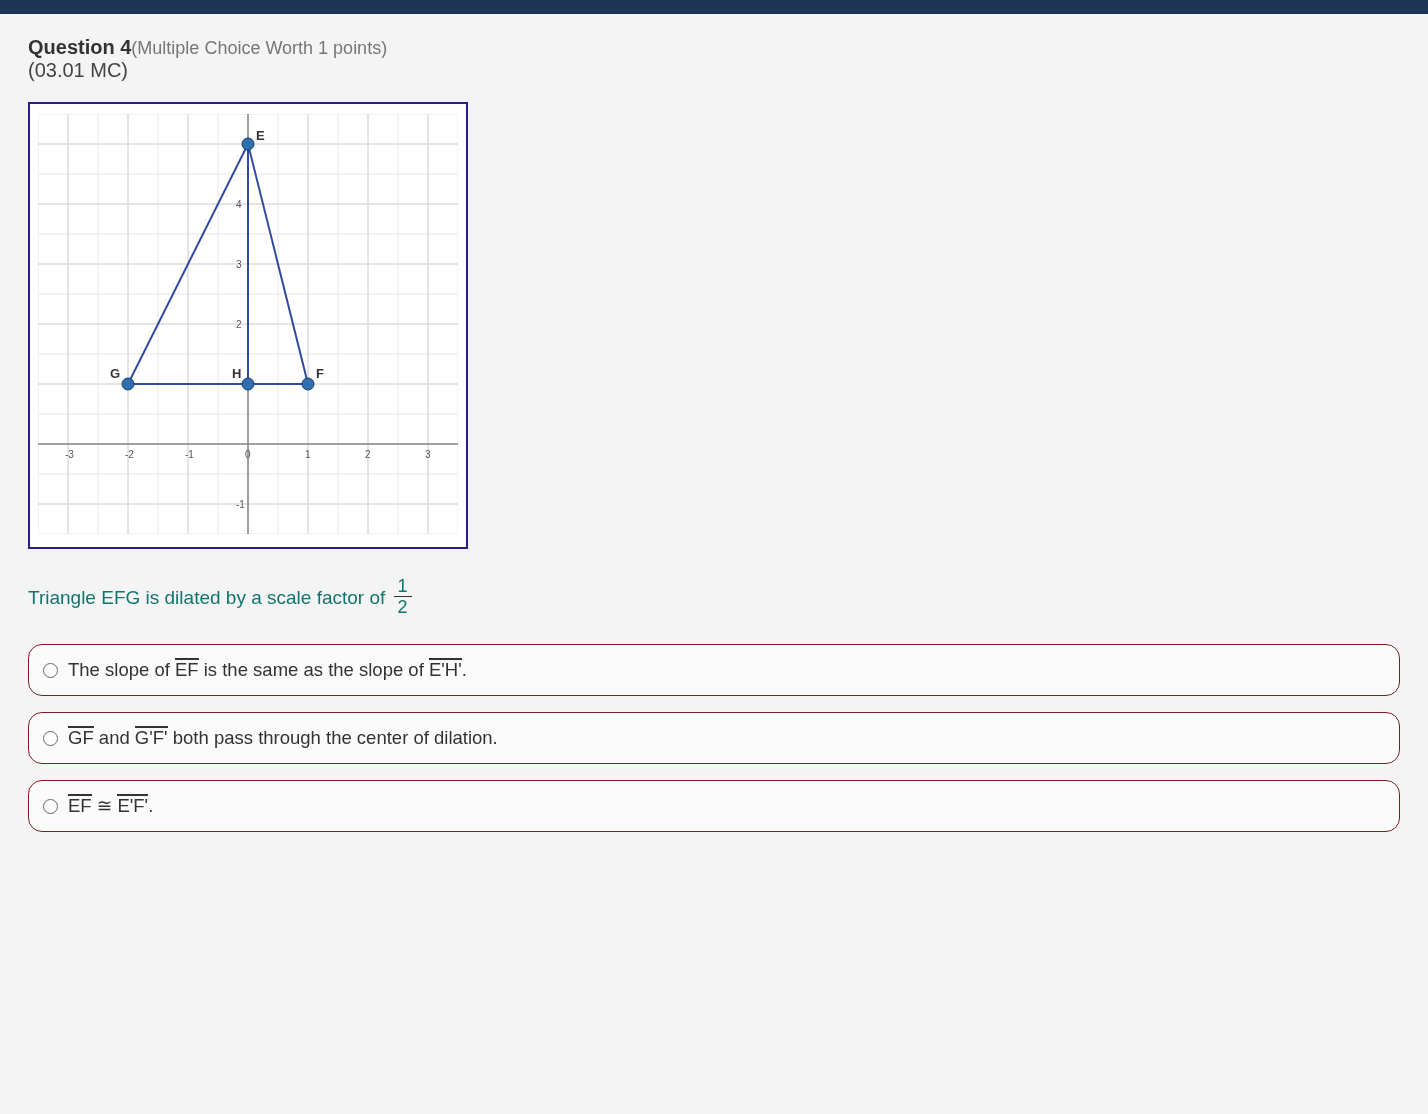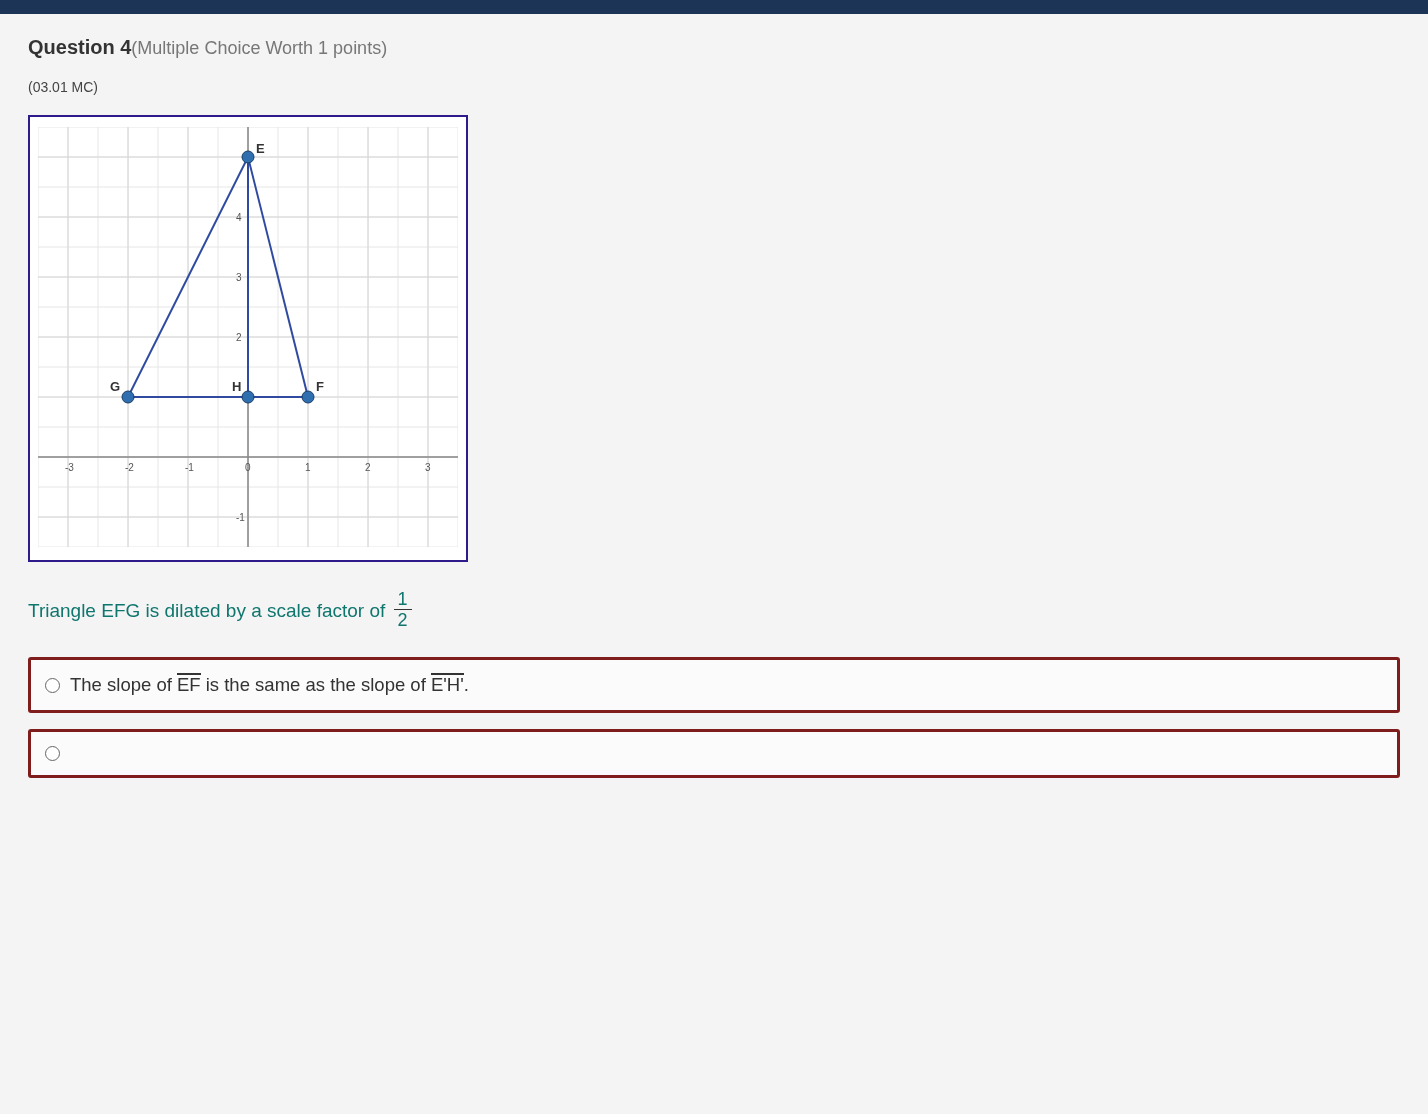--- a/index.html
+++ b/index.html
@@ -13,34 +13,34 @@
     background: #1c3556;
     height: 14px;
     width: 100%;
   }
   .container {
     padding: 22px 28px;
   }
   .question-header {
     font-size: 20px;
     color: #444;
-    margin-bottom: 20px;
+    margin-bottom: 0;
   }
   .question-header .qbold {
     font-weight: 700;
     color: #333;
   }
   .question-header .qmeta {
     font-weight: 400;
     color: #777;
     font-size: 18px;
   }
   .section-code {
     color: #444;
-    font-size: 14px;
+    font-size: 20px;
     margin-bottom: 20px;
   }
   .chart-wrap {
     border: 2px solid #2e1a8a;
     background: #fff;
     display: inline-block;
     padding: 10px 8px 8px 8px;
     margin-bottom: 30px;
   }
   .question-text {
@@ -63,22 +63,22 @@
     border-bottom: 1.5px solid #333;
     padding: 0 4px 1px 4px;
     font-size: 18px;
   }
   .frac .den {
     display: block;
     padding: 1px 4px 0 4px;
     font-size: 18px;
   }
   .option-row {
-    border: 3px solid #7f1d1d;
-    border-radius: 3px;
+    border: 1px solid #7f1d1d;
+    border-radius: 14px;
     background: #fbfbfb;
     padding: 14px 14px;
     margin-bottom: 16px;
     display: flex;
     align-items: center;
     gap: 10px;
     cursor: pointer;
     font-size: 18.5px;
   }
   .radio-dot {
@@ -209,16 +209,21 @@
     </span>
   </div>
 
   <div id="options-list">
       <div class="option-row">
         <span class="radio-dot"></span>
         <span>The slope of <span class="seg">EF</span> is the same as the slope of <span class="seg">E'H'</span>.</span>
       </div>
       <div class="option-row">
         <span class="radio-dot"></span>
+        <span><span class="seg">GF</span> and <span class="seg">G'F'</span> both pass through the center of dilation.</span>
+      </div>
+      <div class="option-row">
+        <span class="radio-dot"></span>
+        <span><span class="seg">EF</span> ≅ <span class="seg">E'F'</span>.</span>
       </div>
     </div>
 
 </div>
 
 </body></html>

